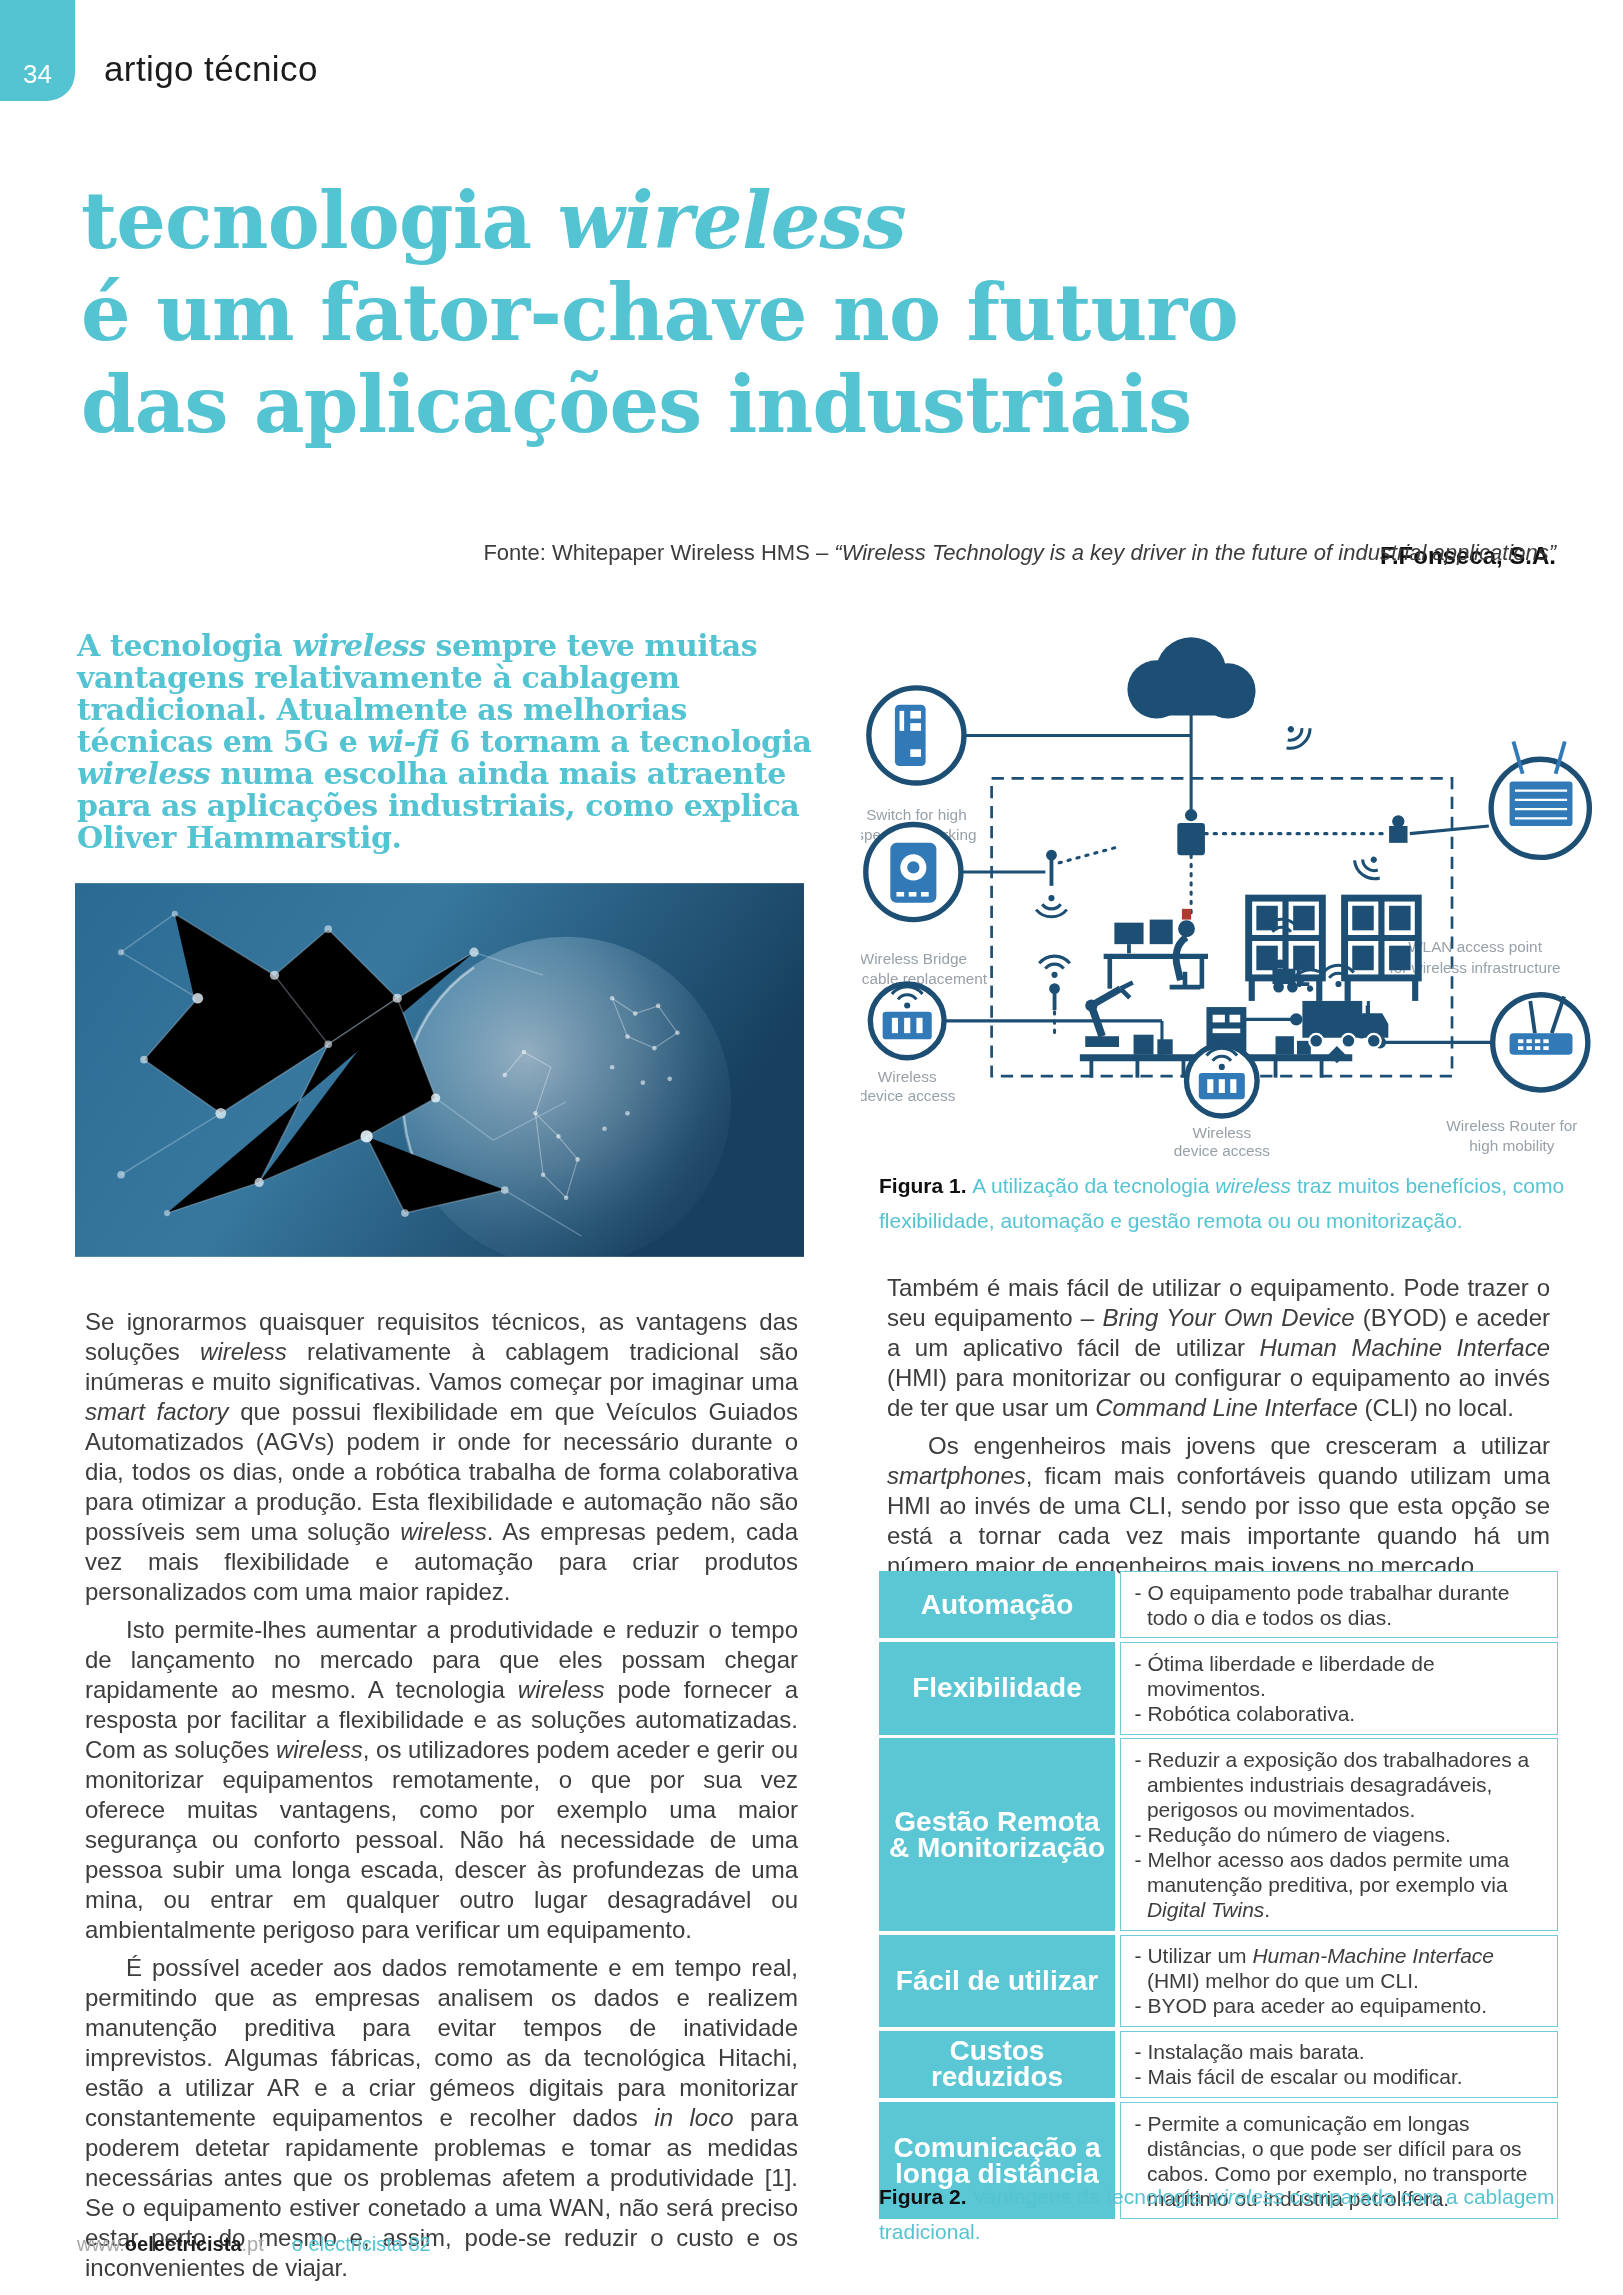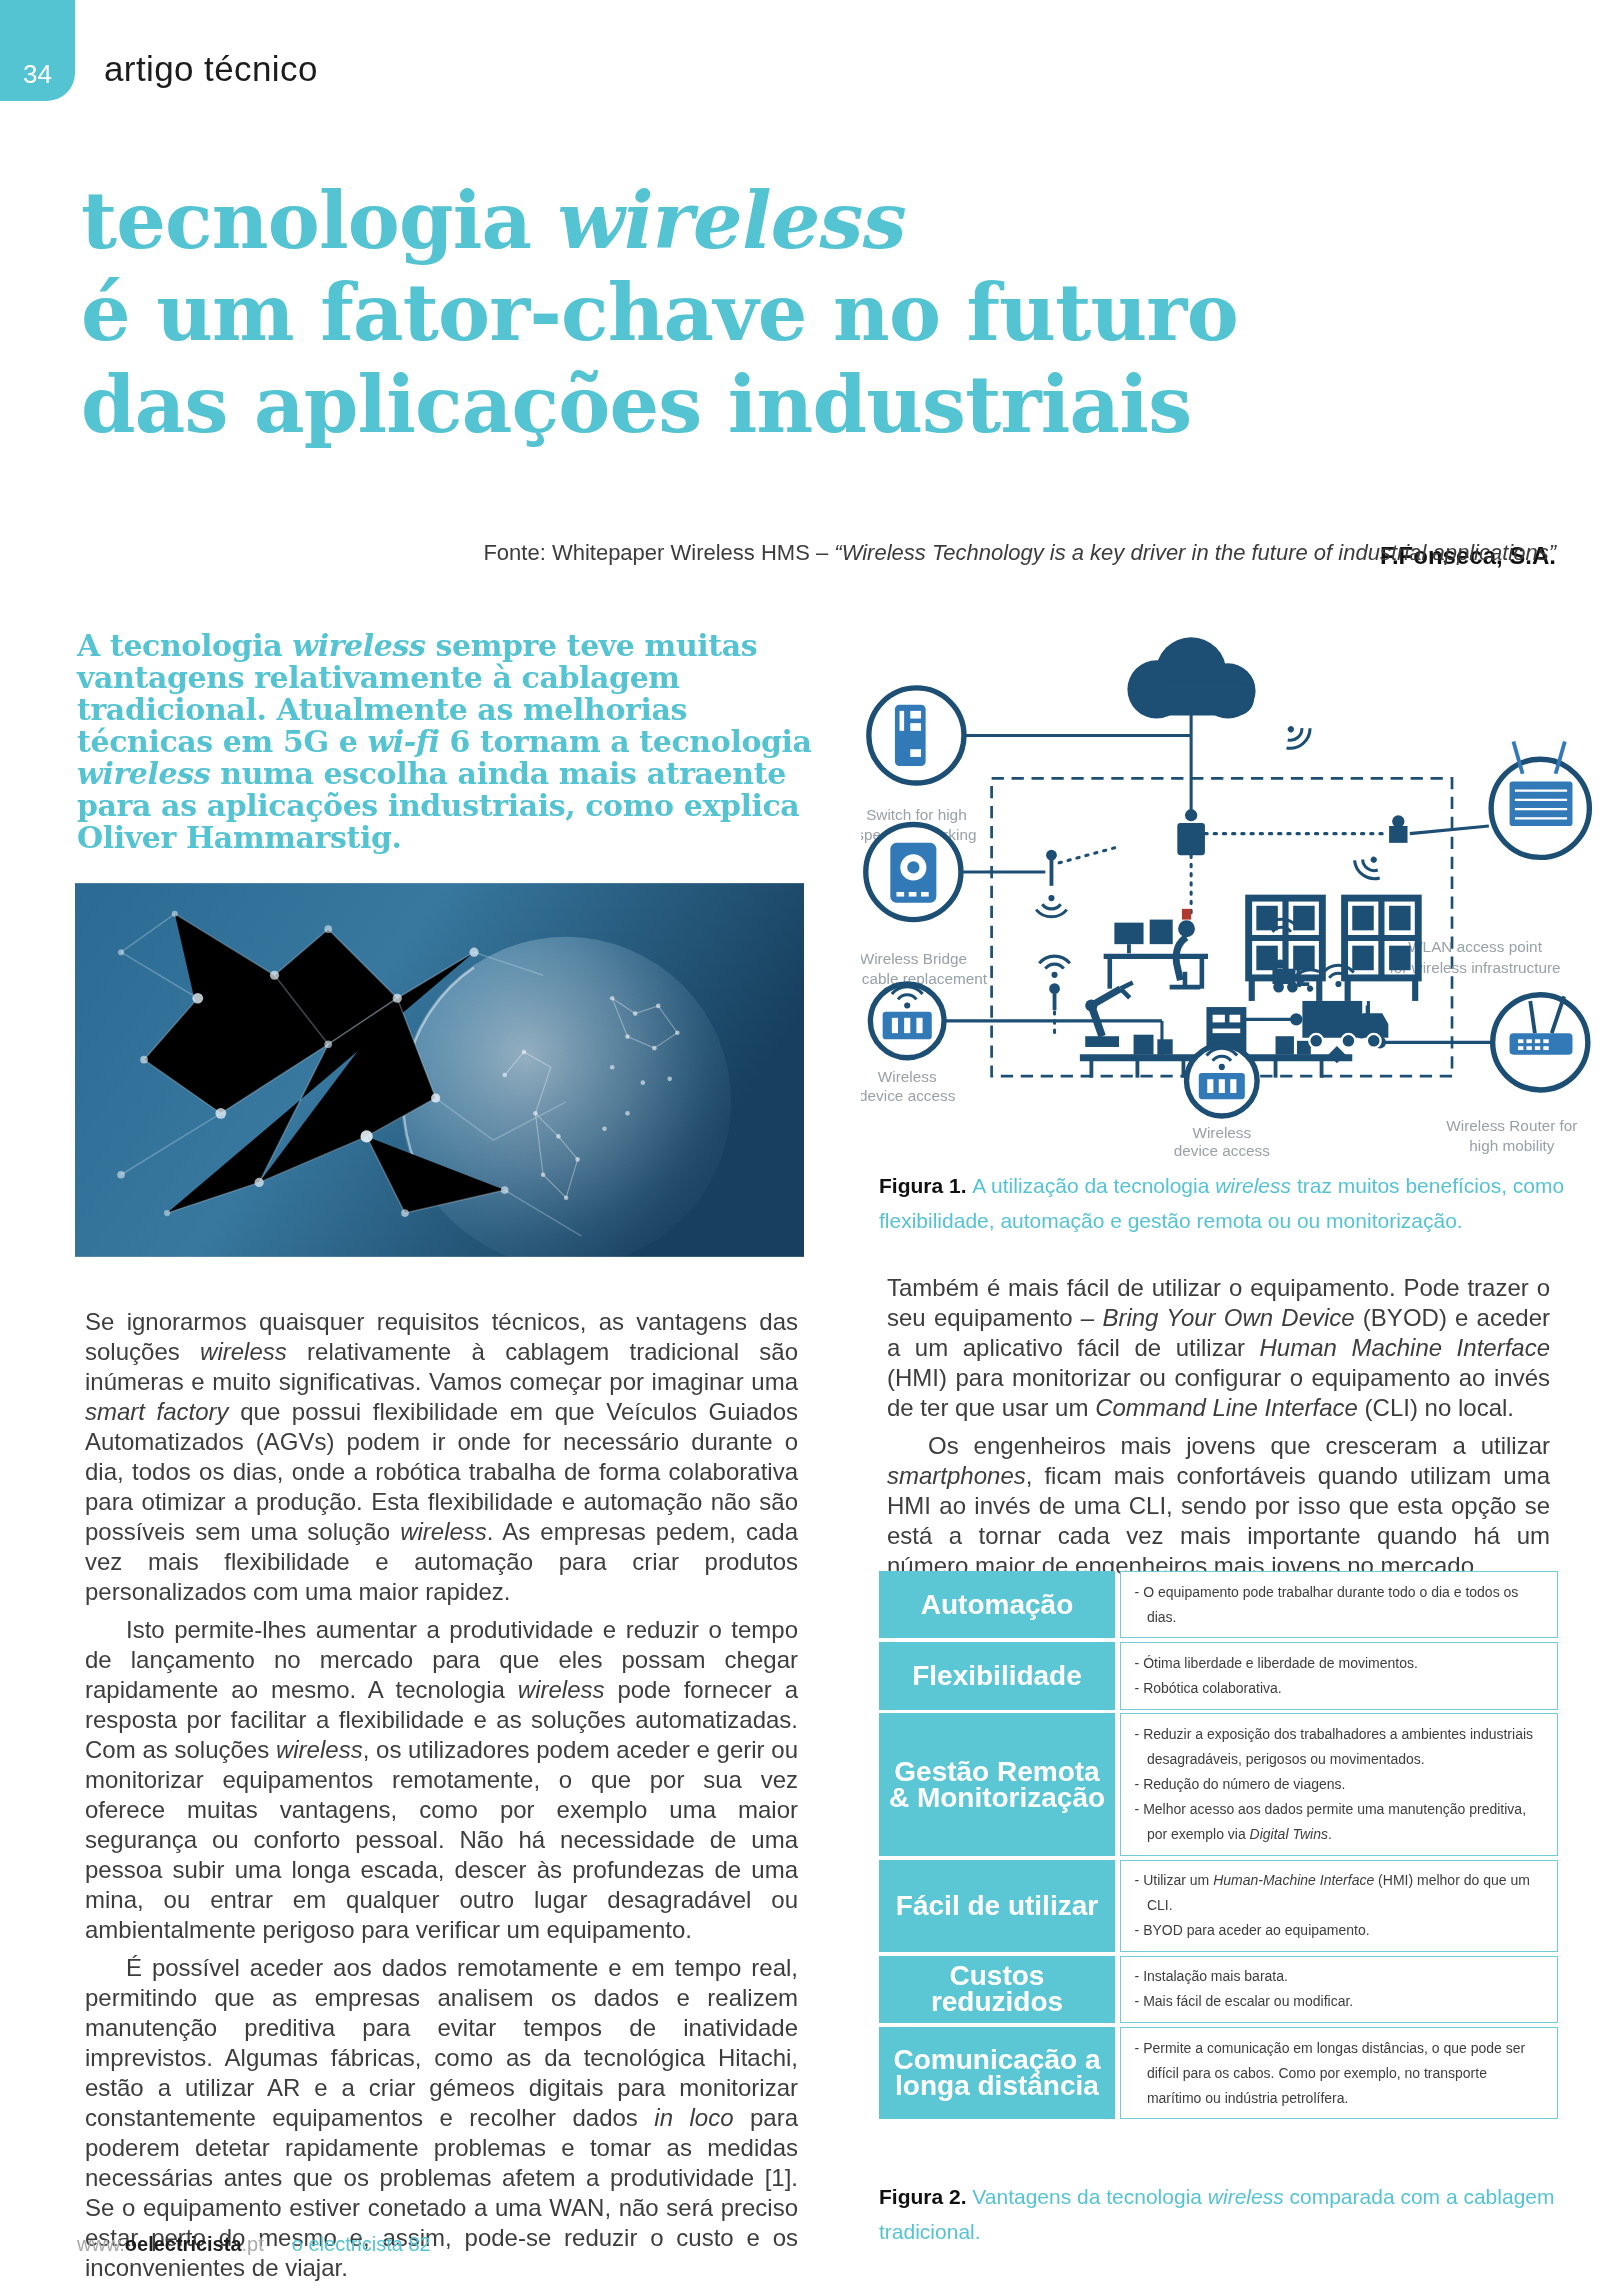--- a/index.html
+++ b/index.html
@@ -28,21 +28,21 @@
   .caption{font-size:21px;line-height:35px;color:var(--teal);}
   .caption .fig-label{font-weight:bold;color:#101010;}
   .caption1{position:absolute;left:879px;top:1168px;width:695px;}
   .caption2{position:absolute;left:879px;top:2179px;width:695px;}
   .body-right{position:absolute;left:879px;top:1265px;width:679px;}
   .cmp-table{position:absolute;left:879px;top:1571px;width:679px;}
   .t-row{display:flex;margin-bottom:3.8px;align-items:stretch;}
   .t-head{flex:0 0 236px;background:var(--tealHeader);color:#fff;font-weight:bold;font-size:28px;
         line-height:26px;display:flex;align-items:center;justify-content:center;text-align:center;
         padding:6.1px 9.2px;margin-right:4.6px;box-sizing:border-box;}
-  .t-cell{flex:1;border:1.9px solid #6fccd8;background:#fff;padding:7.7px 14px;font-size:14px;
+  .t-cell{flex:1;border:1.9px solid #6fccd8;background:#fff;padding:7.7px 14px;font-size:21px;
         line-height:25px;color:var(--body);box-sizing:border-box;}
   .t-cell .ti{padding-left:12.3px;text-indent:-12.3px;}
   .footer{position:absolute;left:77px;top:2233px;font-size:20px;color:#a9a9a9;}
   .footer .site{color:#1d1d1d;font-weight:bold;}
   .footer .tld{color:#a9a9a9;}
   .footer .issue{color:var(--teal);margin-left:28px;}
   .fig-svg text{font-family:"Liberation Sans",sans-serif;font-size:20px;fill:var(--label);text-anchor:middle;}
   em{font-style:italic;}
 </style>
 </head>

